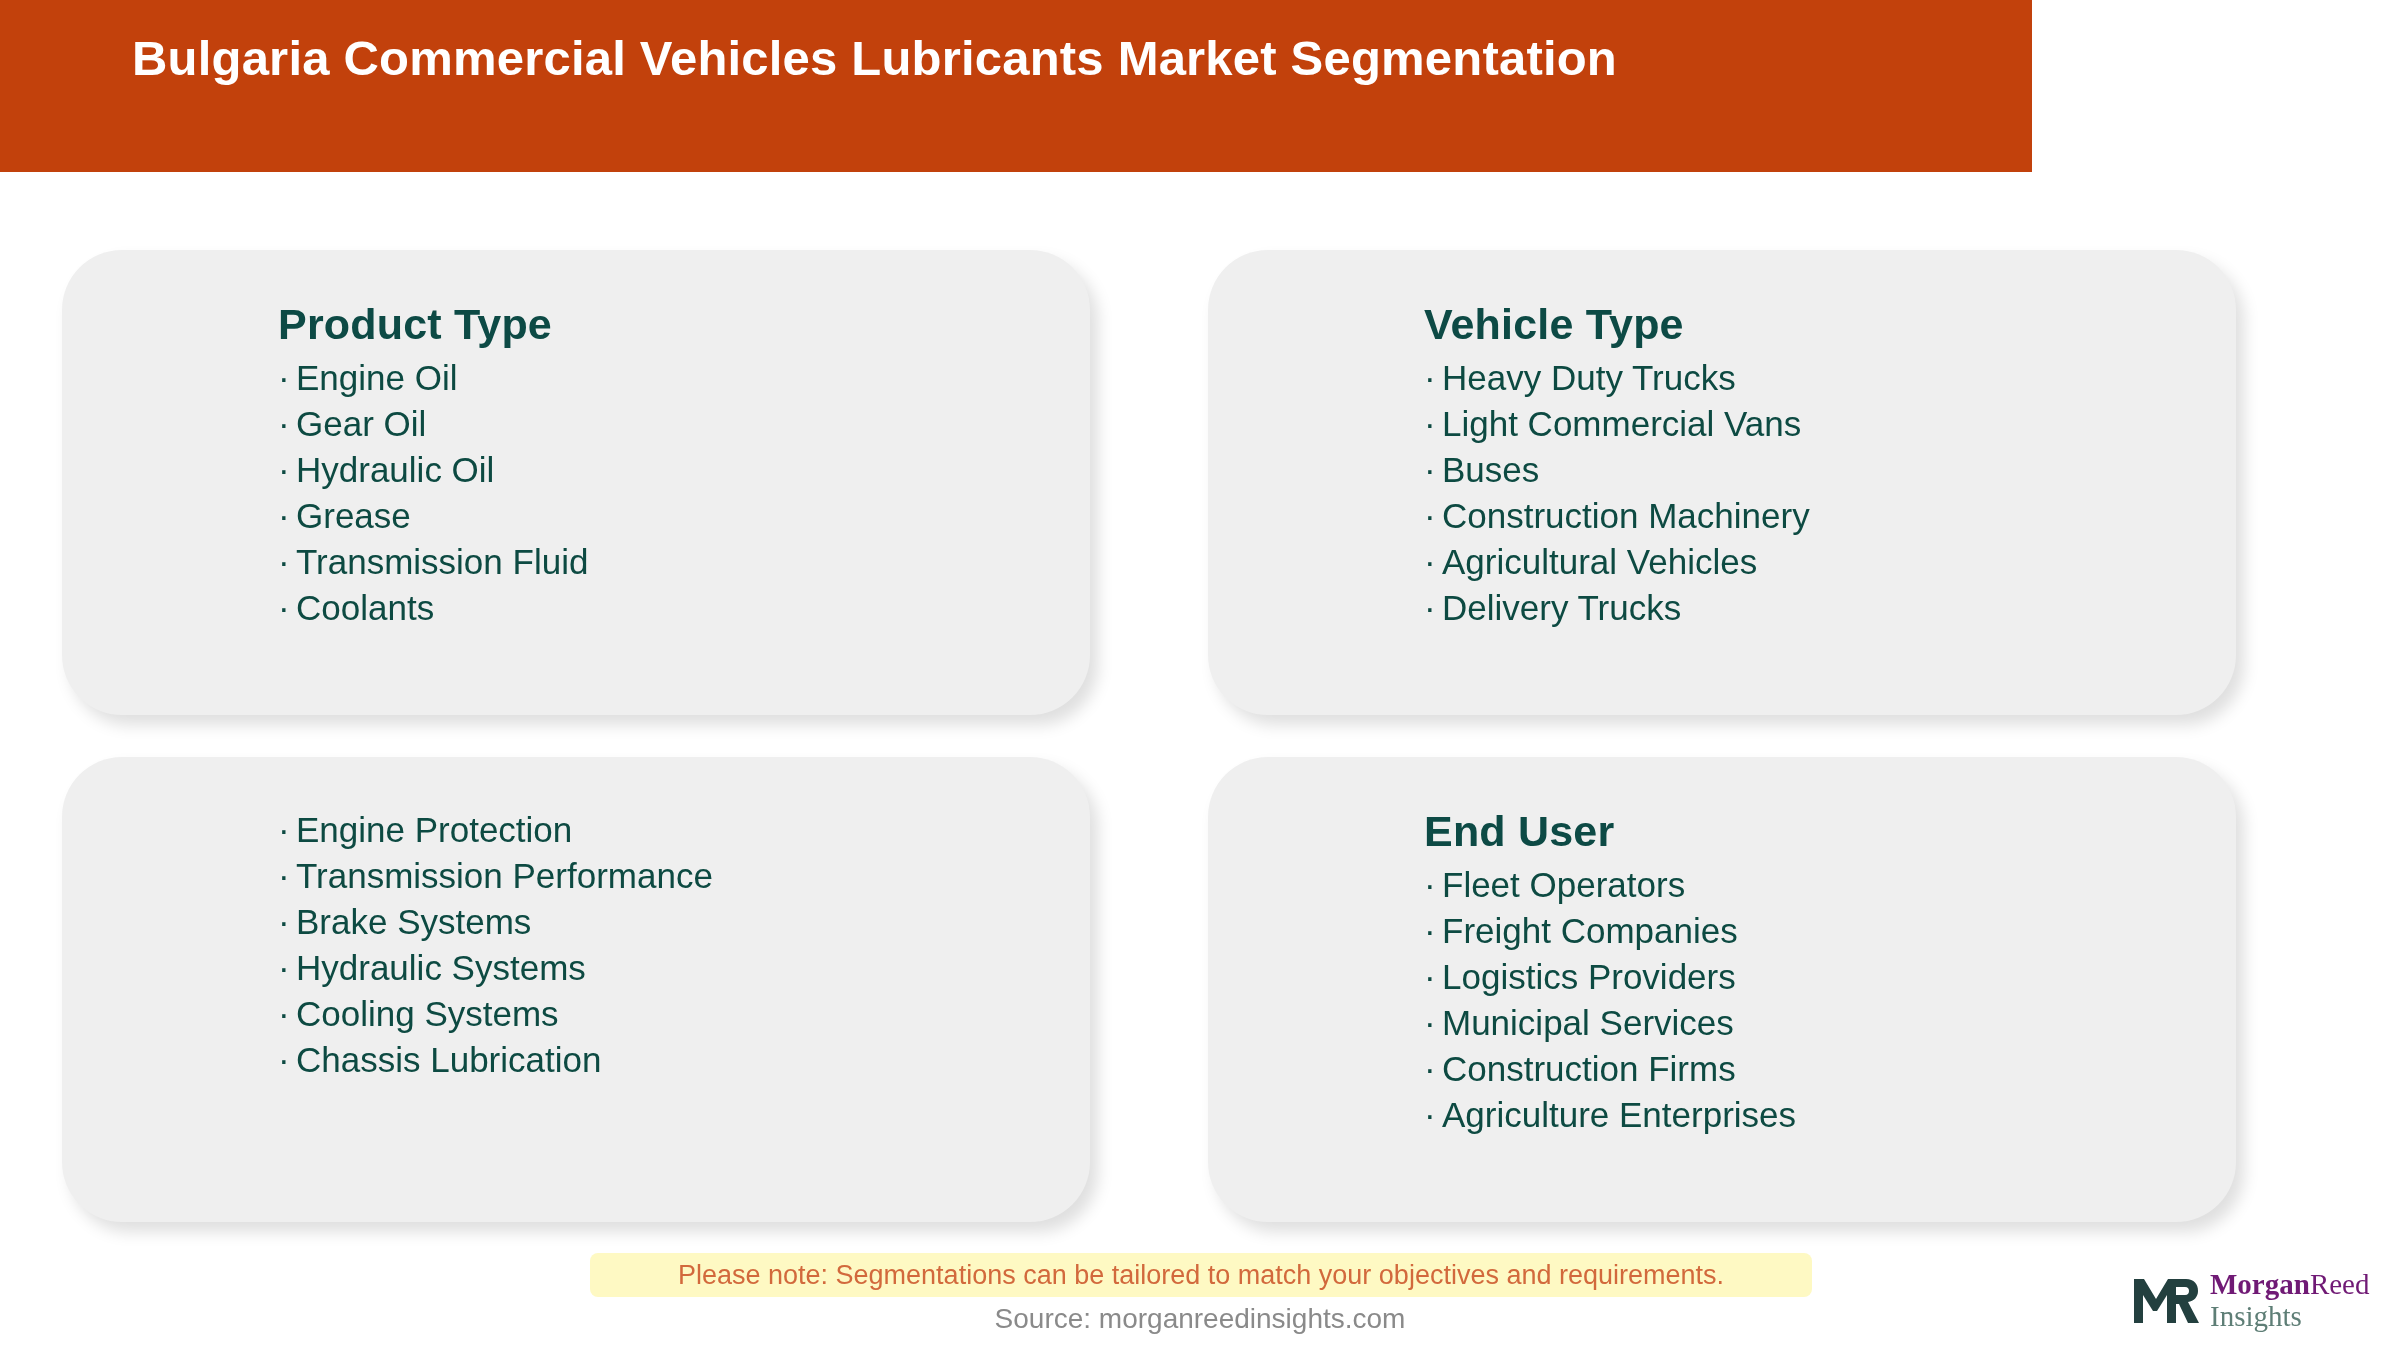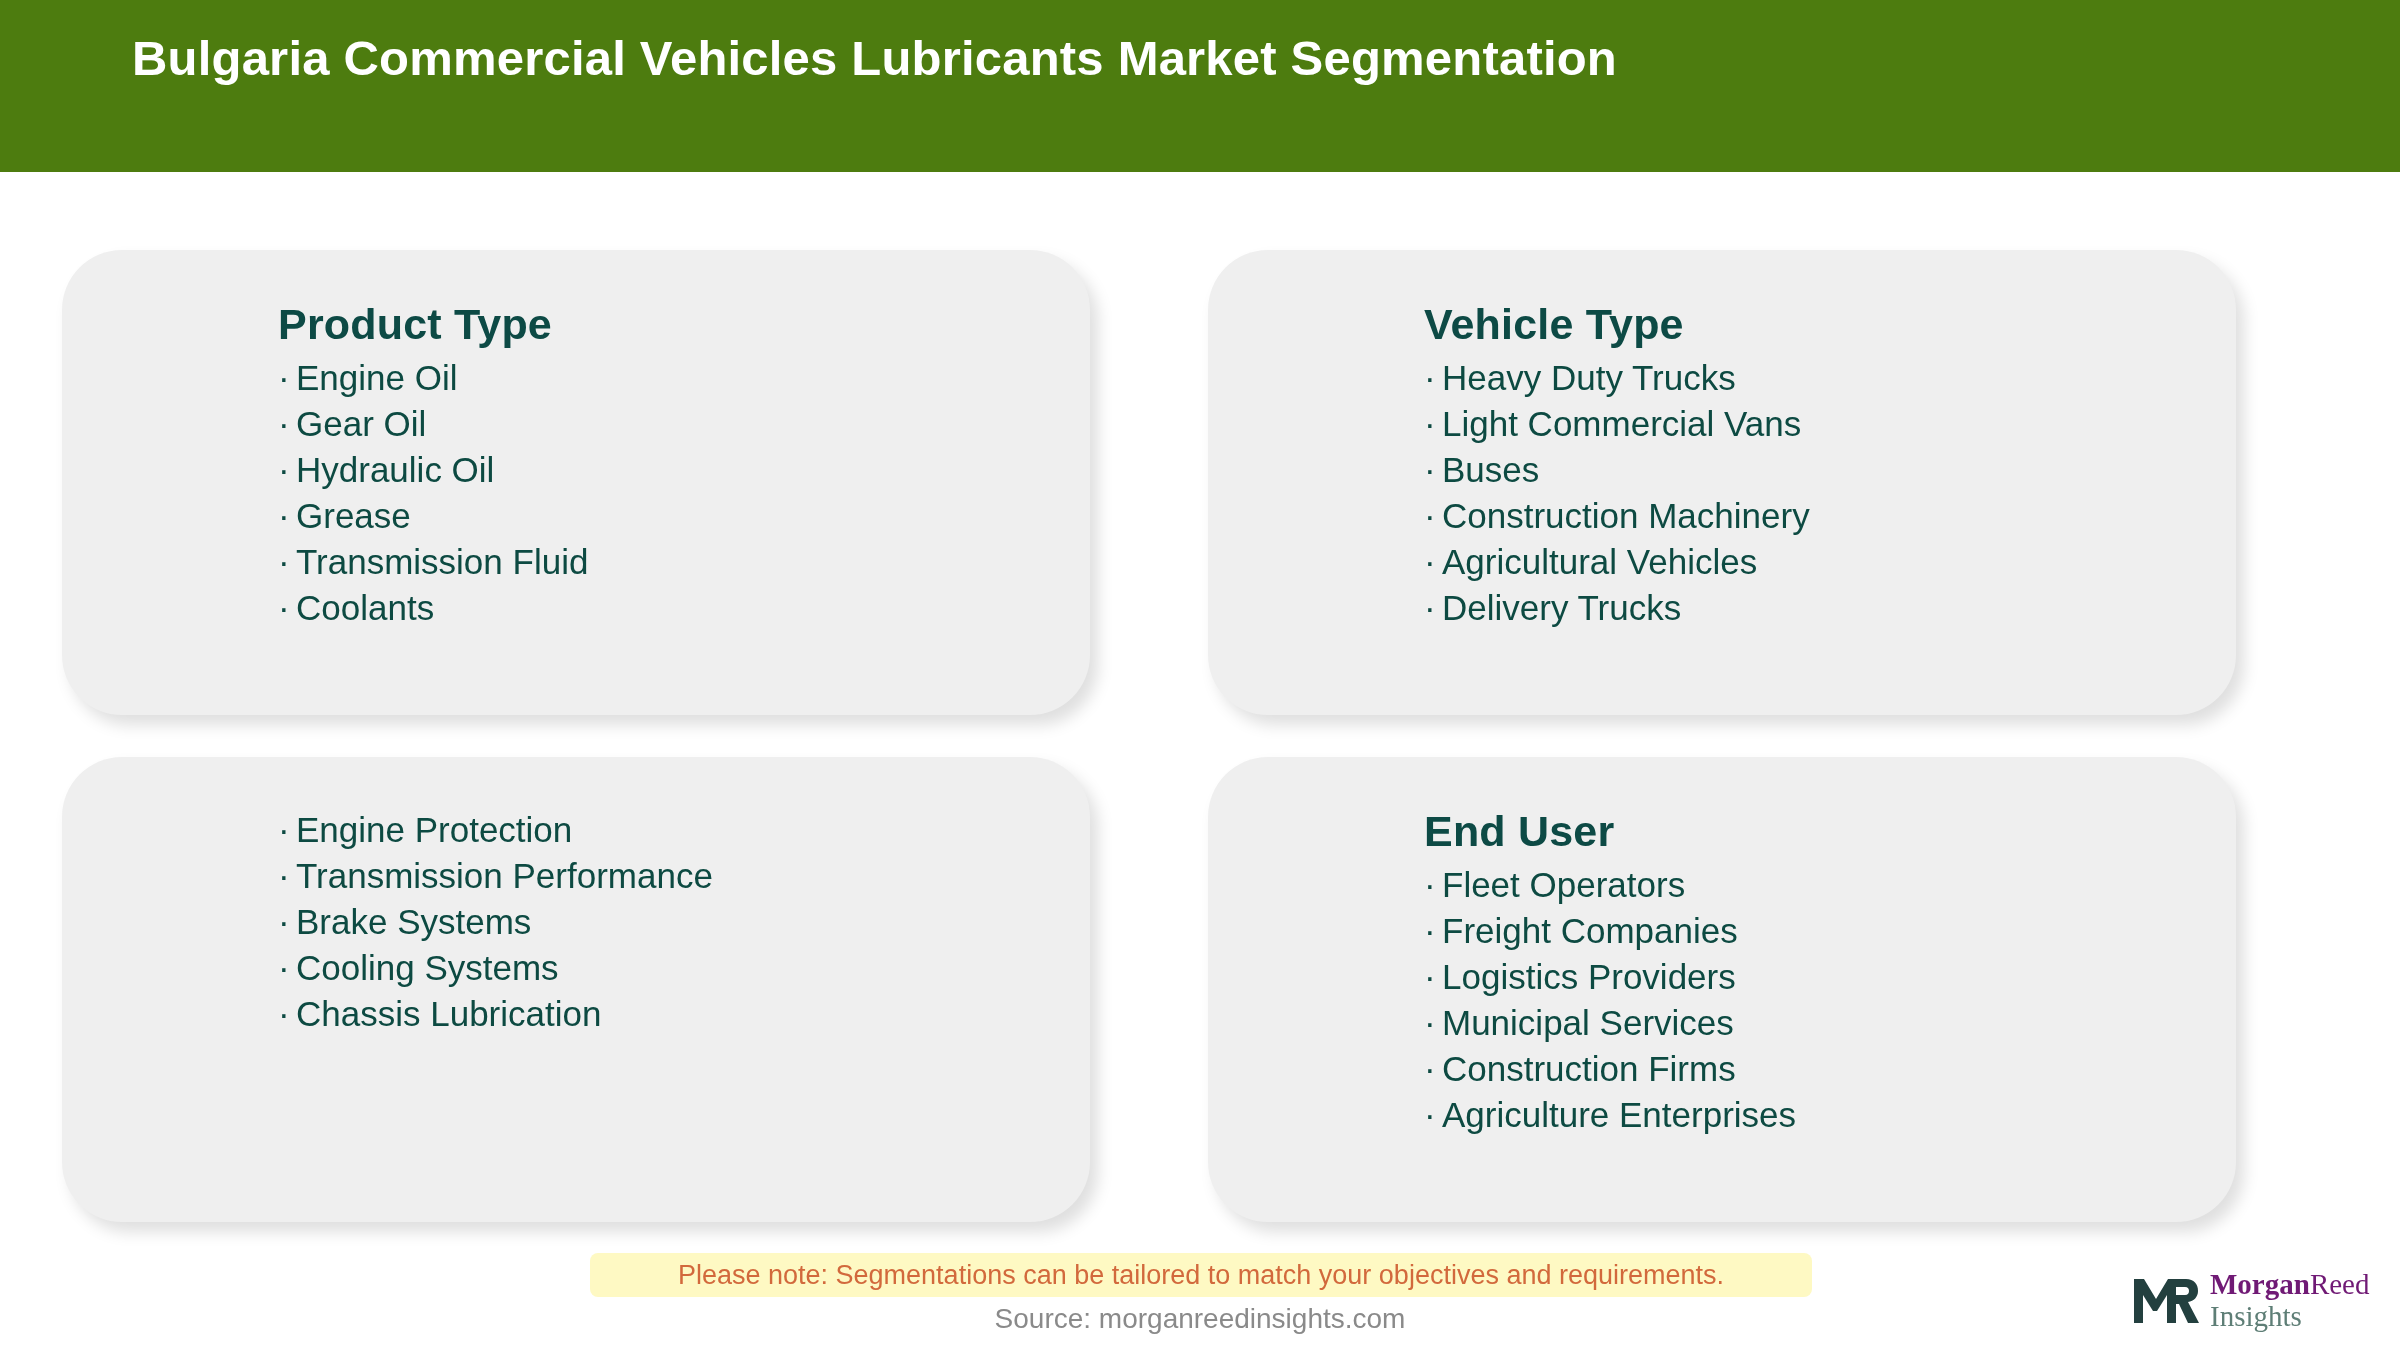--- a/index.html
+++ b/index.html
@@ -13,23 +13,23 @@
     font-family: "Liberation Sans", sans-serif;
     overflow: hidden;
     position: relative;
   }
 
   
   .header {
     position: absolute;
     left: 0;
     top: 0;
-    width: 2400px;
+    width: 2032px;
     height: 172px;
-    background: #4d7c0f;
+    background: #c2410c;
     box-sizing: border-box;
   }
   .header-title {
     position: absolute;
     left: 132px;
     top: 30px;
     font-size: 49px;
     font-weight: bold;
     color: #ffffff;
     letter-spacing: 0.2px;
@@ -191,20 +191,21 @@
       </ul>
     </div>
   </div>
 
   <div class="card c2">
     <div class="card-inner">
       <ul class="card-list">
         <li><span class="bullet">·</span><span>Engine Protection</span></li>
         <li><span class="bullet">·</span><span>Transmission Performance</span></li>
         <li><span class="bullet">·</span><span>Brake Systems</span></li>
+        <li><span class="bullet">·</span><span>Hydraulic Systems</span></li>
         <li><span class="bullet">·</span><span>Cooling Systems</span></li>
         <li><span class="bullet">·</span><span>Chassis Lubrication</span></li>
       </ul>
     </div>
   </div>
 
   <div class="card c3">
     <div class="card-inner">
       <div class="card-heading">End User</div>
       <ul class="card-list">

